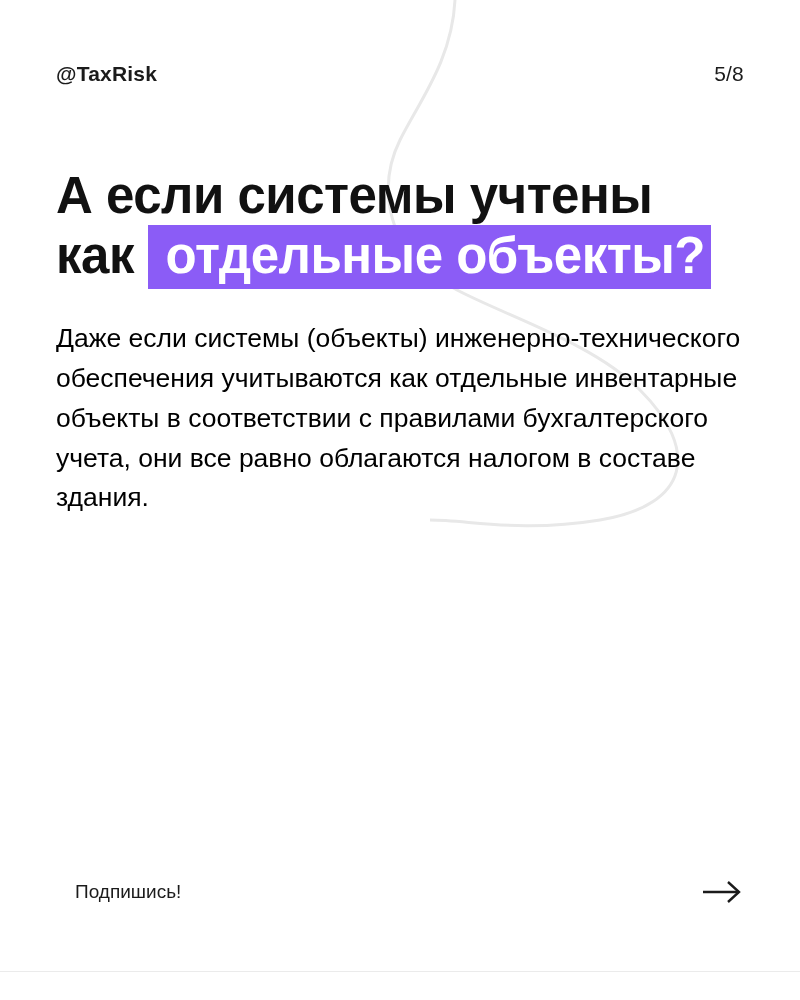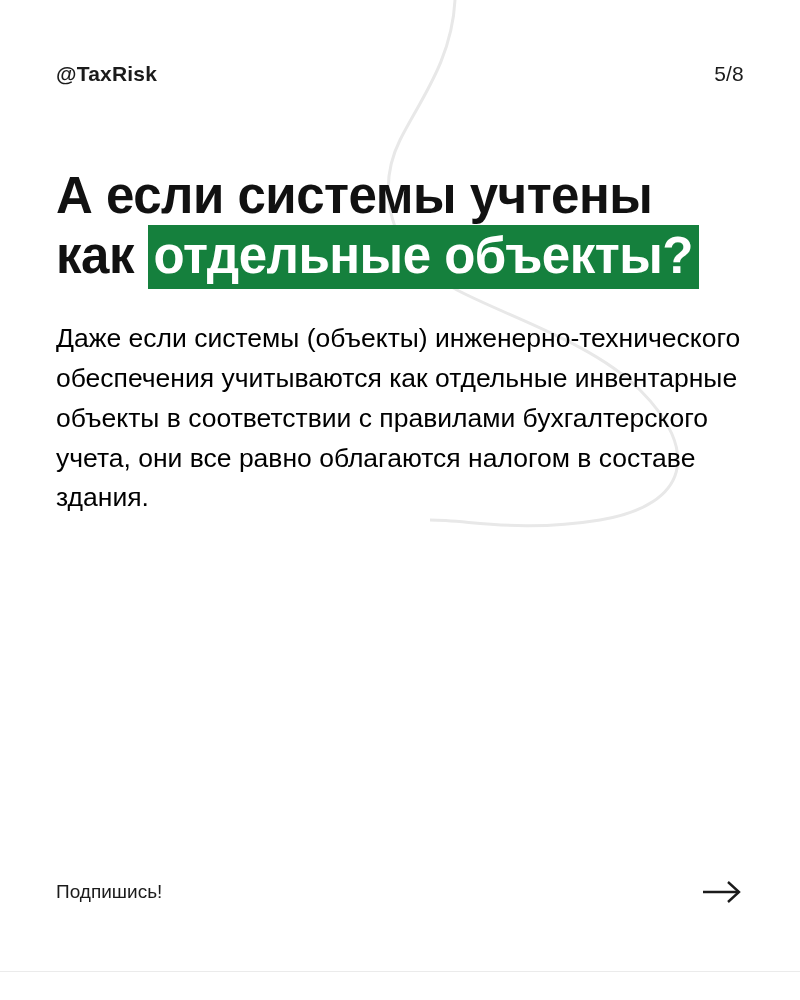--- a/index.html
+++ b/index.html
@@ -71,23 +71,23 @@
   .headline {
     font-size: 51px;
     line-height: 1.17;
     font-weight: 700;
     color: #111111;
     letter-spacing: -0.5px;
     margin: 0;
   }
 
   .headline .hl {
-    background: #15803d;
+    background: #8b5cf6;
     color: #ffffff;
-    padding: 2px 6px 5px 6px;
+    padding: 2px 6px 5px 18px;
     box-decoration-break: clone;
     -webkit-box-decoration-break: clone;
   }
 
   .body-text {
     margin-top: 34px;
     font-size: 26.5px;
     line-height: 1.5;
     color: #000000;
     font-weight: 400;
@@ -96,20 +96,21 @@
 
   .spacer {
     flex: 1 1 auto;
   }
 
   .footer {
     display: flex;
     align-items: center;
     justify-content: space-between;
     padding-bottom: 36px;
+    margin-left: 19px;
   }
 
   .footer-label {
     font-size: 19px;
     color: #1b1b1b;
     font-weight: 400;
   }
 
   .arrow-btn {
     display: flex;

